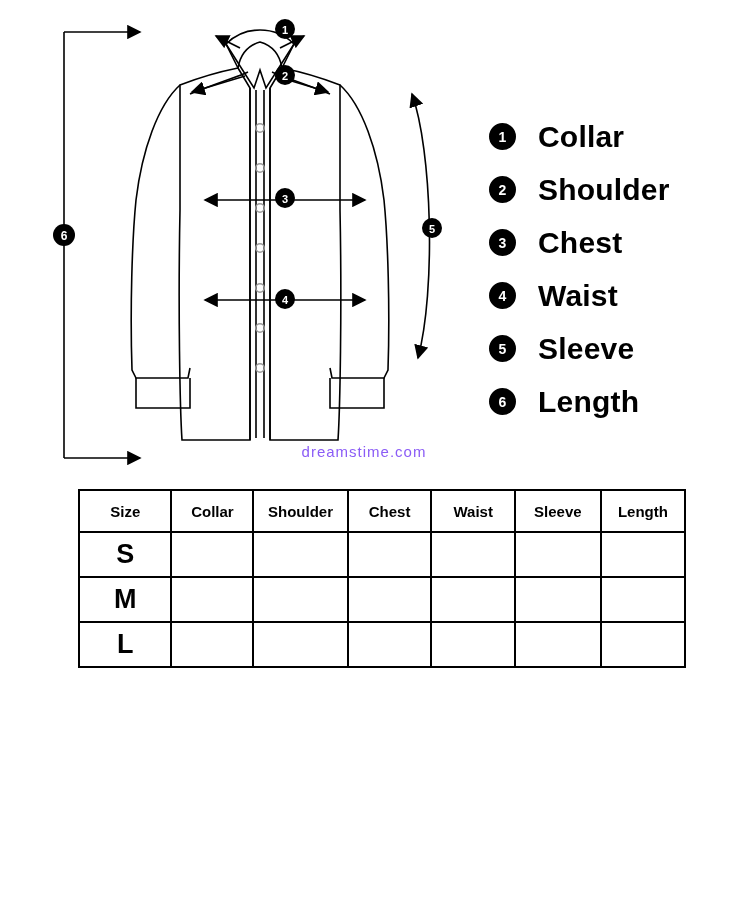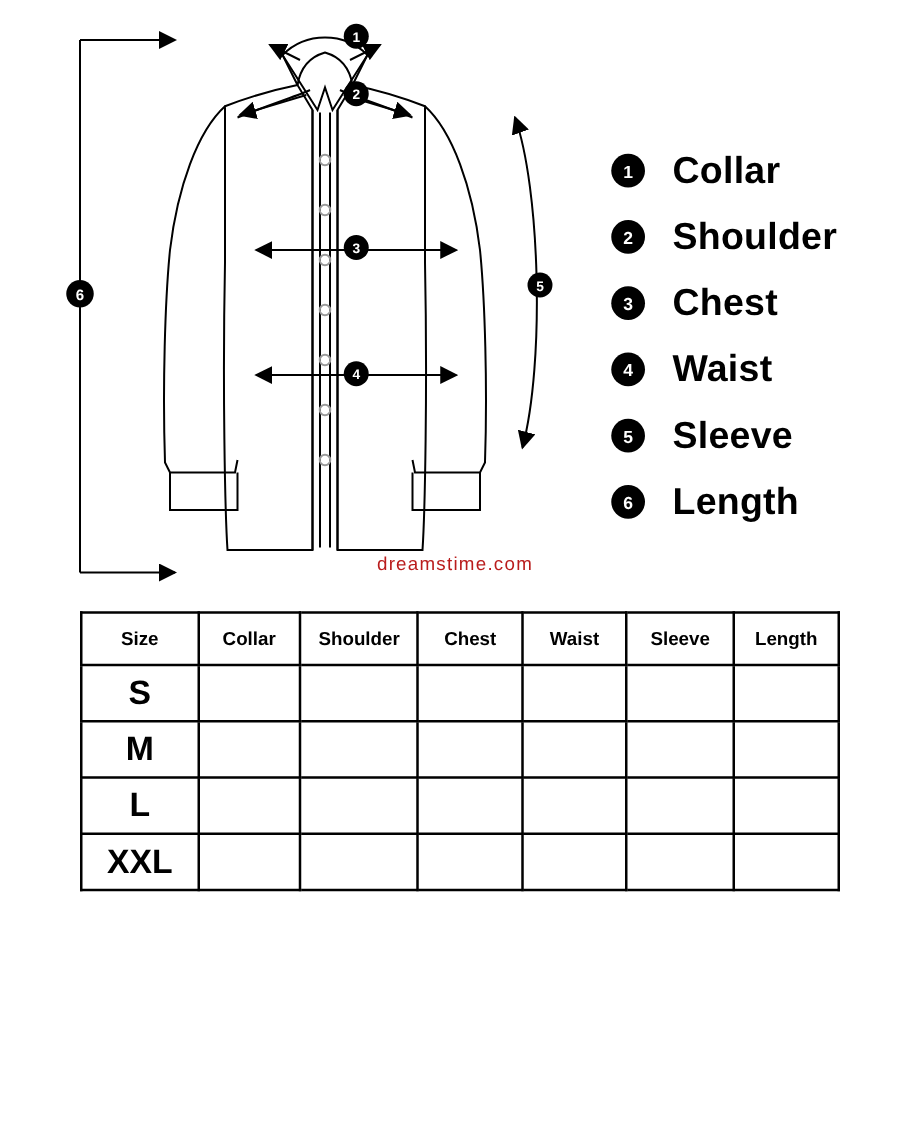--- a/index.html
+++ b/index.html
@@ -72,30 +72,30 @@
   }
 
   
   #watermark {
     position: absolute;
     left: 214px;
     top: 443px;
     width: 300px;
     text-align: center;
     font-size: 15px;
-    color: #b91c1c;
+    color: #8b5cf6;
     letter-spacing: 1px;
     font-family: "Liberation Sans", sans-serif;
     user-select: none;
   }
 
   
   #size-table {
     position: absolute;
-    left: 64px;
+    left: 78px;
     top: 489px;
     border-collapse: collapse;
     width: 608px;
     border-radius: 18px;
   }
   #size-table th,
   #size-table td {
     border: 2px solid #000000;
     text-align: center;
     vertical-align: middle;
@@ -296,25 +296,16 @@
       </tr>
       <tr>
         <td class="size-cell">L</td>
         <td></td>
         <td></td>
         <td></td>
         <td></td>
         <td></td>
         <td></td>
       </tr>
-      <tr>
-        <td class="size-cell">XXL</td>
-        <td></td>
-        <td></td>
-        <td></td>
-        <td></td>
-        <td></td>
-        <td></td>
-      </tr>
     </tbody>
   </table>
 
 </div>
 
 </body></html>

